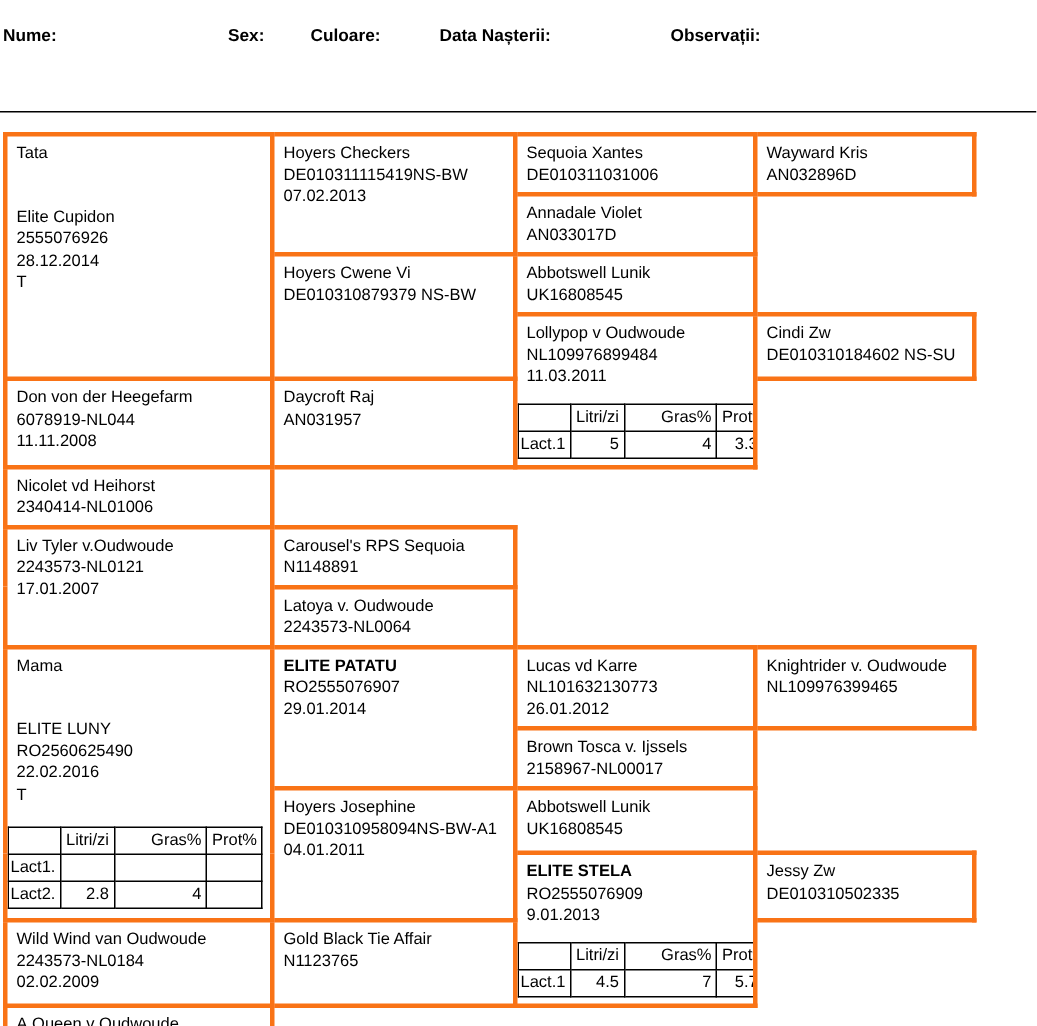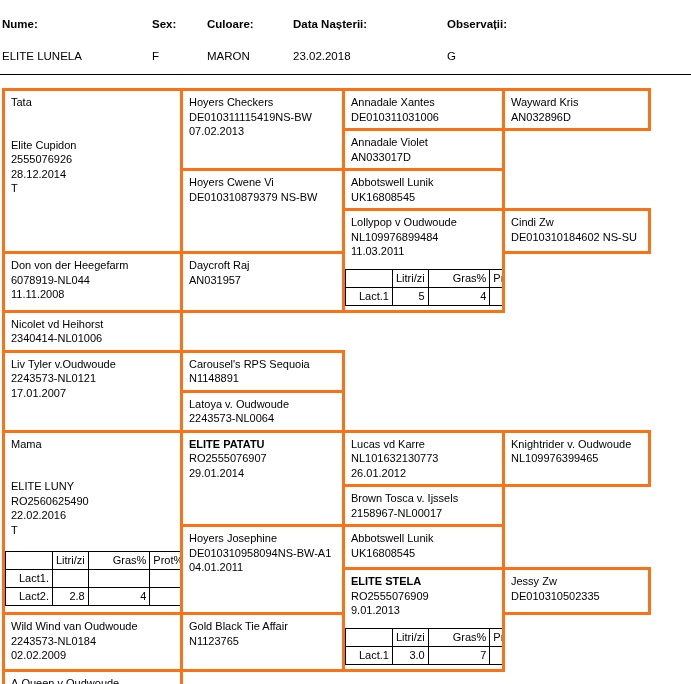--- a/index.html
+++ b/index.html
@@ -104,21 +104,21 @@
   }
   table.lact td, table.lact th {
     border: 1px solid #000;
     font-size: 11px;
     font-weight: normal;
     text-align: right;
     padding: 1px 3px;
     height: 15px;
     line-height: 15px;
   }
-  table.lact .lab { width: 42px; text-align: center; padding-left: 13px; }
+  table.lact .lab { width: 42px; text-align: center; padding-left: 1px; }
   table.lact .c-litri { width: 40px; }
   table.lact .c-gras { width: 44px; padding-left: 24px; }
   table.lact .c-prot { width: 44px; }
   table.lact td.empty { color: #000; }
 
   
   table.lact.mama {
     margin-top: 14px;
   }
 </style>
@@ -128,27 +128,20 @@
 <div class="page">
 
   <div class="hdr">
     <div class="hdr-labels">
       <span class="c-name">Nume:</span>
       <span class="c-sex">Sex:</span>
       <span class="c-color">Culoare:</span>
       <span class="c-birth">Data Nașterii:</span>
       <span class="c-obs">Observații:</span>
     </div>
-    <div class="hdr-values">
-      <span class="c-name">ELITE LUNELA</span>
-      <span class="c-sex">F</span>
-      <span class="c-color">MARON</span>
-      <span class="c-birth">23.02.2018</span>
-      <span class="c-obs">G</span>
-    </div>
   </div>
   <div class="rule rule-top"></div>
 
   <table class="ped">
     <colgroup>
       <col class="col1">
         <col class="col2">
         <col class="col3">
         <col class="col4">
     </colgroup>
@@ -162,21 +155,21 @@
           <span class="cell-line">2555076926</span>
           <span class="cell-line">28.12.2014</span>
           <span class="cell-line">T</span>
         </td>
         <td rowspan="2">
           <span class="cell-line">Hoyers Checkers</span>
           <span class="cell-line">DE010311115419NS-BW</span>
           <span class="cell-line">07.02.2013</span>
         </td>
         <td>
-          <span class="cell-line">Annadale Xantes</span>
+          <span class="cell-line">Sequoia Xantes</span>
           <span class="cell-line">DE010311031006</span>
         </td>
         <td>
           <span class="cell-line">Wayward Kris</span>
           <span class="cell-line">AN032896D</span>
         </td>
       </tr>
       <tr>
         <td>
           <span class="cell-line">Annadale Violet</span>
@@ -326,21 +319,21 @@
           <table class="lact">
             <tbody>
               <tr>
                 <td class="lab empty"></td>
                 <td class="c-litri">Litri/zi</td>
                 <td class="c-gras">Gras%</td>
                 <td class="c-prot">Prot%</td>
               </tr>
               <tr>
                 <td class="lab">Lact.1</td>
-                <td class="c-litri">3.0</td>
+                <td class="c-litri">4.5</td>
                 <td class="c-gras">7</td>
                 <td class="c-prot">5.79</td>
               </tr>
             </tbody>
           </table>
         </td>
         <td>
           <span class="cell-line">Jessy Zw</span>
           <span class="cell-line">DE010310502335</span>
         </td>

